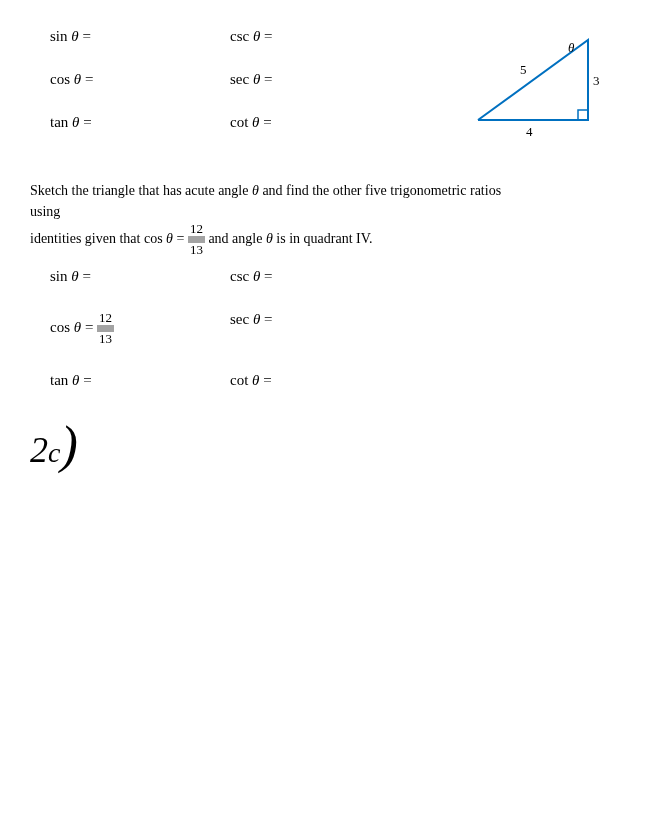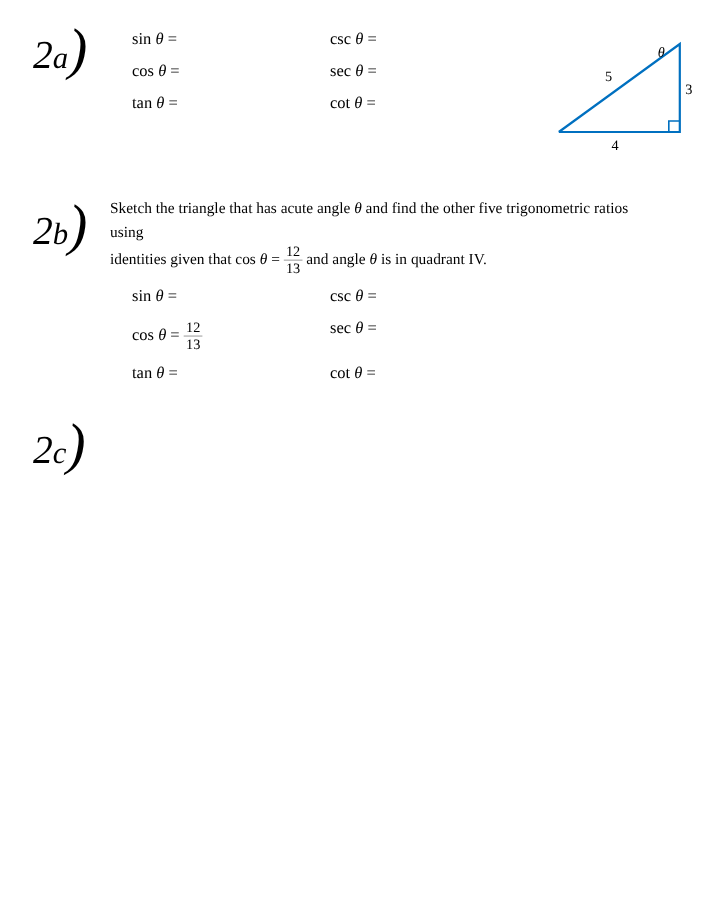--- a/index.html
+++ b/index.html
@@ -34,21 +34,21 @@
 
     .problem-text {
       font-size: 14px;
       margin-bottom: 10px;
       line-height: 1.5;
     }
 
     .trig-grid {
       display: grid;
       grid-template-columns: 180px 180px 1fr;
-      row-gap: 12px;
+      row-gap: 26px;
       margin-left: 20px;
       margin-top: 8px;
     }
 
     .trig-item {
       font-size: 15px;
     }
 
     .triangle-container {
       display: flex;
@@ -60,21 +60,21 @@
     .fraction {
       display: inline-flex;
       flex-direction: column;
       align-items: center;
       vertical-align: middle;
       font-size: 13px;
       line-height: 1.1;
     }
 
     .fraction .num {
-      border-bottom: 1px solid #a3a3a3;
+      border-bottom: 7px solid #a3a3a3;
       padding: 0 2px;
       text-align: right;
     }
 
     .fraction .den {
       padding: 0 2px;
     }
 
     .problem-2b .problem-text {
       max-width: 480px;
@@ -92,23 +92,20 @@
       margin-right: 8px;
       font-family: Georgia, serif;
     }
 
     .italic { font-style: italic; }
   </style>
 </head>
 <body>
 
 <div class="problem">
-  <div class="problem-number">
-    <span style="font-size:36px; font-style:italic; font-family:Georgia,serif;">2</span><span style="font-size:28px; font-style:italic; font-family:Georgia,serif;">a</span><span class="brace">)</span>
-  </div>
   <div class="problem-content">
     <div style="display:flex; align-items:flex-start;">
       <div style="flex:1;">
         <div class="trig-grid">
 
           <div class="trig-item">sin <span class="italic">θ</span> =</div>
           <div class="trig-item">csc <span class="italic">θ</span> =</div>
           <div></div>
 
           <div class="trig-item">cos <span class="italic">θ</span> =</div>
@@ -135,23 +132,20 @@
           <text x="68" y="106" font-size="13" font-family="Times New Roman" fill="#000">4</text>
 
           <text x="110" y="22" font-size="13" font-family="Times New Roman" font-style="italic" fill="#000">θ</text>
         </svg>
       </div>
     </div>
   </div>
 </div>
 
 <div class="problem problem-2b" style="margin-top:10px;">
-  <div class="problem-number">
-    <span style="font-size:36px; font-style:italic; font-family:Georgia,serif;">2</span><span style="font-size:28px; font-style:italic; font-family:Georgia,serif;">b</span><span class="brace">)</span>
-  </div>
   <div class="problem-content">
     <div class="problem-text">
       Sketch the triangle that has acute angle <span class="italic">θ</span> and find the other five trigonometric ratios using<br>
       identities given that cos <span class="italic">θ</span> = <span class="fraction">
           <span class="num">12</span>
           <span class="den">13</span>
         </span> and angle <span class="italic">θ</span> is in quadrant IV.
     </div>
     <div class="trig-grid">
 

